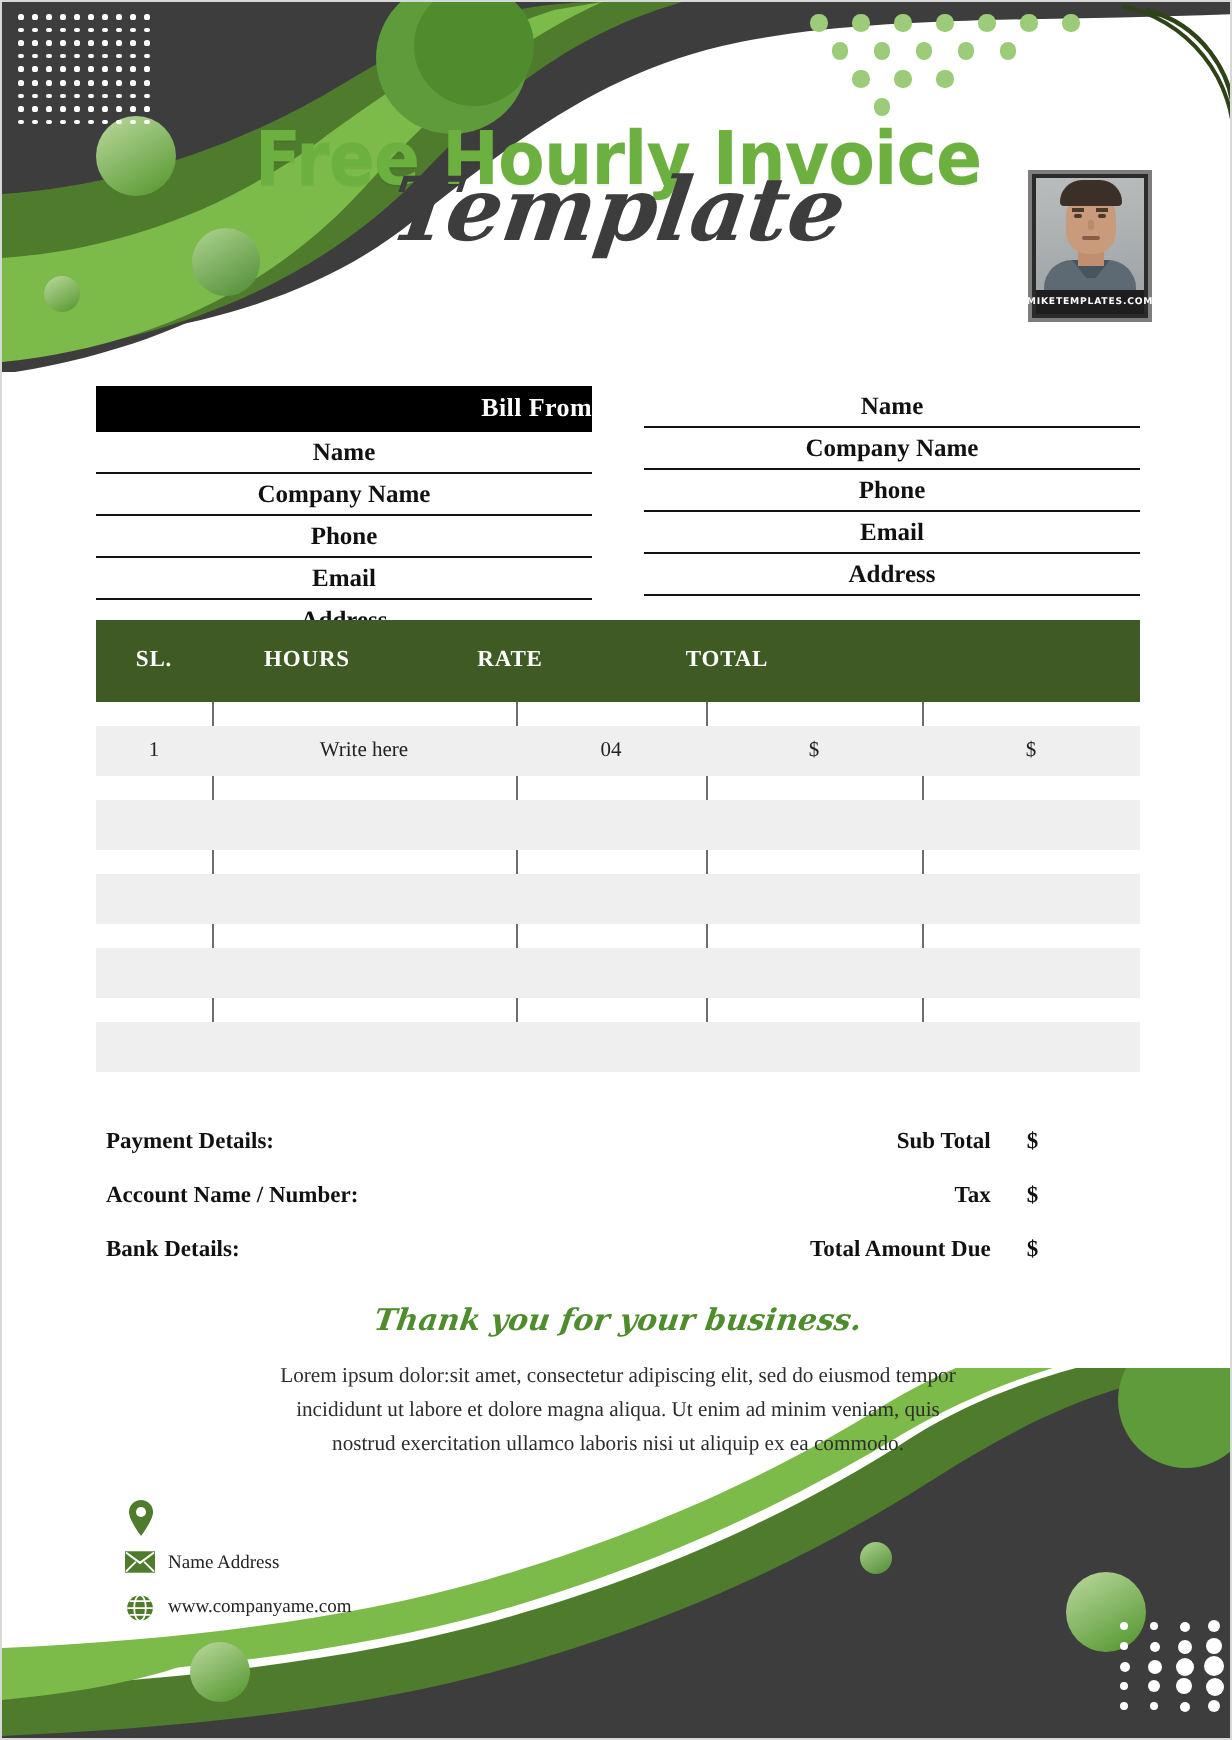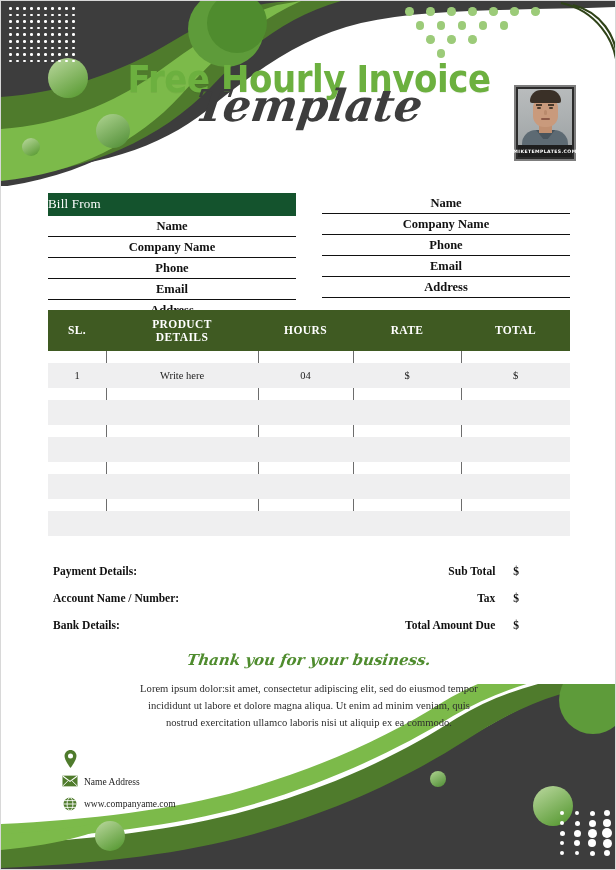--- a/index.html
+++ b/index.html
@@ -88,22 +88,22 @@
     display:flex;align-items:center;justify-content:center;
   }
 
   
   .bill-row{
     position:absolute;left:47px;top:192px;width:522px;
     display:flex;justify-content:space-between;z-index:5;
   }
   .bill-col{width:248px;}
   .bill-head{
-    background:#14532d;color:#ffffff;
-    text-align:left;font-weight:normal;font-size:13px;
+    background:#000000;color:#ffffff;
+    text-align:right;font-weight:bold;font-size:13px;
     padding:3px 0 4px;letter-spacing:0.2px;
   }
   .bill-line{
     text-align:center;font-weight:bold;font-size:12.5px;color:#111111;
     padding:3px 0 2px;border-bottom:1.4px solid #111111;
   }
 
   
   .tbl{position:absolute;left:47px;top:309px;width:522px;z-index:5;}
   .tbl-head{
@@ -336,24 +336,20 @@
       <div class="bill-line">Company Name</div>
       <div class="bill-line">Phone</div>
       <div class="bill-line">Email</div>
       <div class="bill-line">Address</div>
     </div>
   </div>
 
   <div class="tbl">
     <div class="tbl-head">
       <div class="c1">SL.</div>
-      <div class="c2">
-        <span>PRODUCT</span><br>
-        <span>DETAILS</span>
-      </div>
       <div class="c3">HOURS</div>
       <div class="c4">RATE</div>
       <div class="c5">TOTAL</div>
     </div>
     <div class="tbl-body" id="table-body">
         <div class="tick-row">
           <span class="tick" style="left: 58px;"></span>
           <span class="tick" style="left: 210px;"></span>
           <span class="tick" style="left: 305px;"></span>
           <span class="tick" style="left: 413px;"></span>

